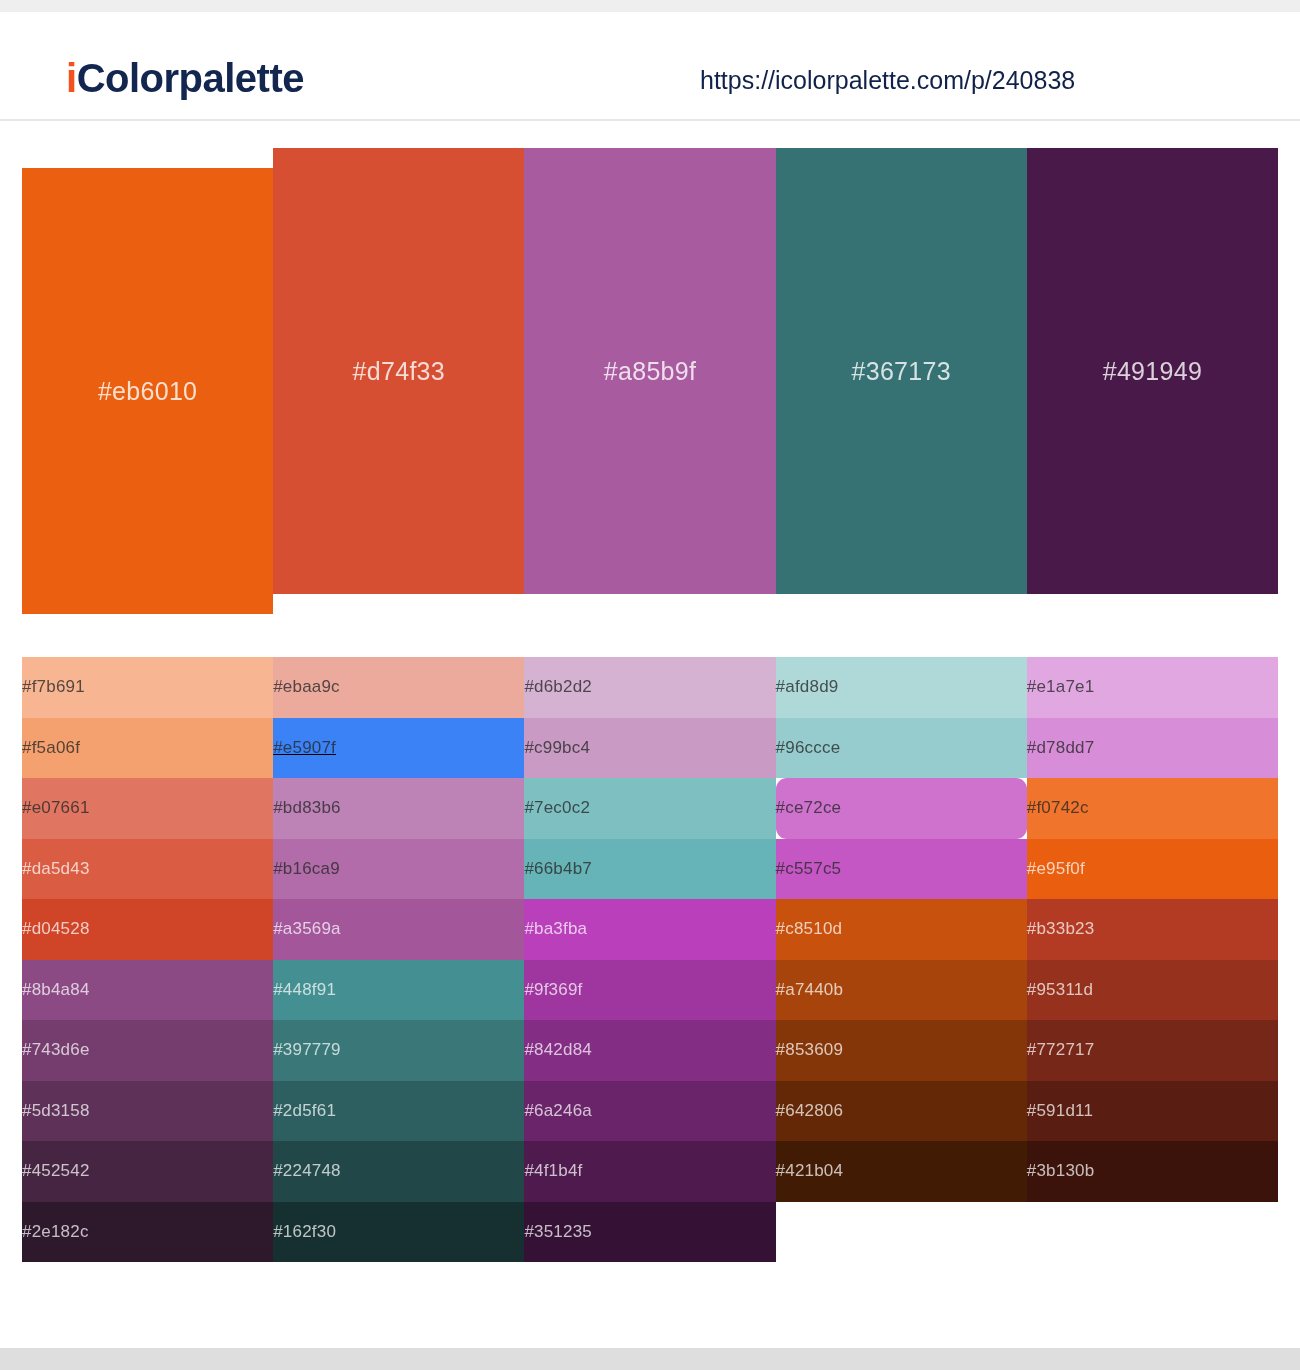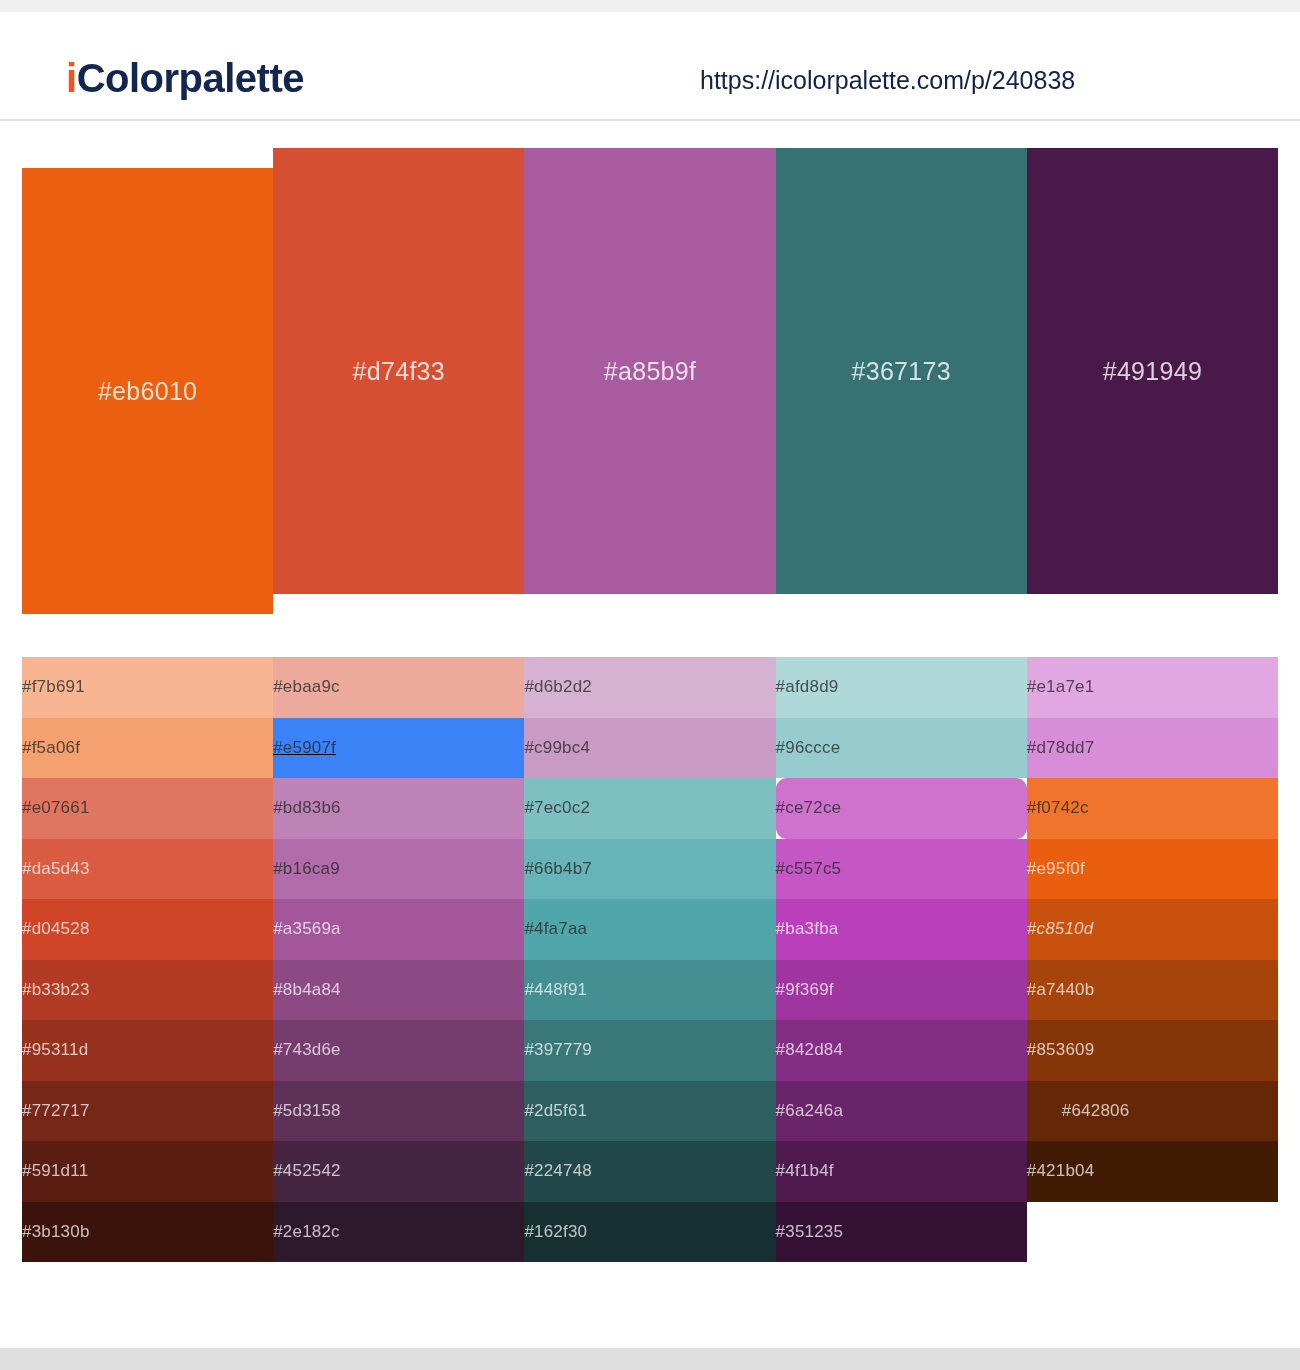--- a/index.html
+++ b/index.html
@@ -177,27 +177,24 @@
       </div>
       <div class="shade-cell dark" style="background: rgb(233, 95, 15);">
         <span class="hex">#e95f0f</span>
       </div>
       <div class="shade-cell dark" style="background: rgb(208, 69, 40);">
         <span class="hex">#d04528</span>
       </div>
       <div class="shade-cell dark" style="background: rgb(163, 86, 154);">
         <span class="hex">#a3569a</span>
       </div>
-      <div class="shade-cell light" style="background: rgb(79, 167, 170);">
-        <span class="hex">#4fa7aa</span>
-      </div>
       <div class="shade-cell dark" style="background: rgb(186, 63, 186);">
         <span class="hex">#ba3fba</span>
       </div>
-      <div class="shade-cell dark" style="background: rgb(200, 81, 13); font-style: italic;">
+      <div class="shade-cell dark" style="background: rgb(200, 81, 13);">
         <span class="hex">#c8510d</span>
       </div>
       <div class="shade-cell dark" style="background: rgb(179, 59, 35);">
         <span class="hex">#b33b23</span>
       </div>
       <div class="shade-cell dark" style="background: rgb(139, 74, 132);">
         <span class="hex">#8b4a84</span>
       </div>
       <div class="shade-cell dark" style="background: rgb(68, 143, 145);">
         <span class="hex">#448f91</span>
@@ -228,21 +225,21 @@
       </div>
       <div class="shade-cell dark" style="background: rgb(93, 49, 88);">
         <span class="hex">#5d3158</span>
       </div>
       <div class="shade-cell dark" style="background: rgb(45, 95, 97);">
         <span class="hex">#2d5f61</span>
       </div>
       <div class="shade-cell dark" style="background: rgb(106, 36, 106);">
         <span class="hex">#6a246a</span>
       </div>
-      <div class="shade-cell dark" style="background: rgb(100, 40, 6); padding-left: 35px;">
+      <div class="shade-cell dark" style="background: rgb(100, 40, 6);">
         <span class="hex">#642806</span>
       </div>
       <div class="shade-cell dark" style="background: rgb(89, 29, 17);">
         <span class="hex">#591d11</span>
       </div>
       <div class="shade-cell dark" style="background: rgb(69, 37, 66);">
         <span class="hex">#452542</span>
       </div>
       <div class="shade-cell dark" style="background: rgb(34, 71, 72);">
         <span class="hex">#224748</span>

